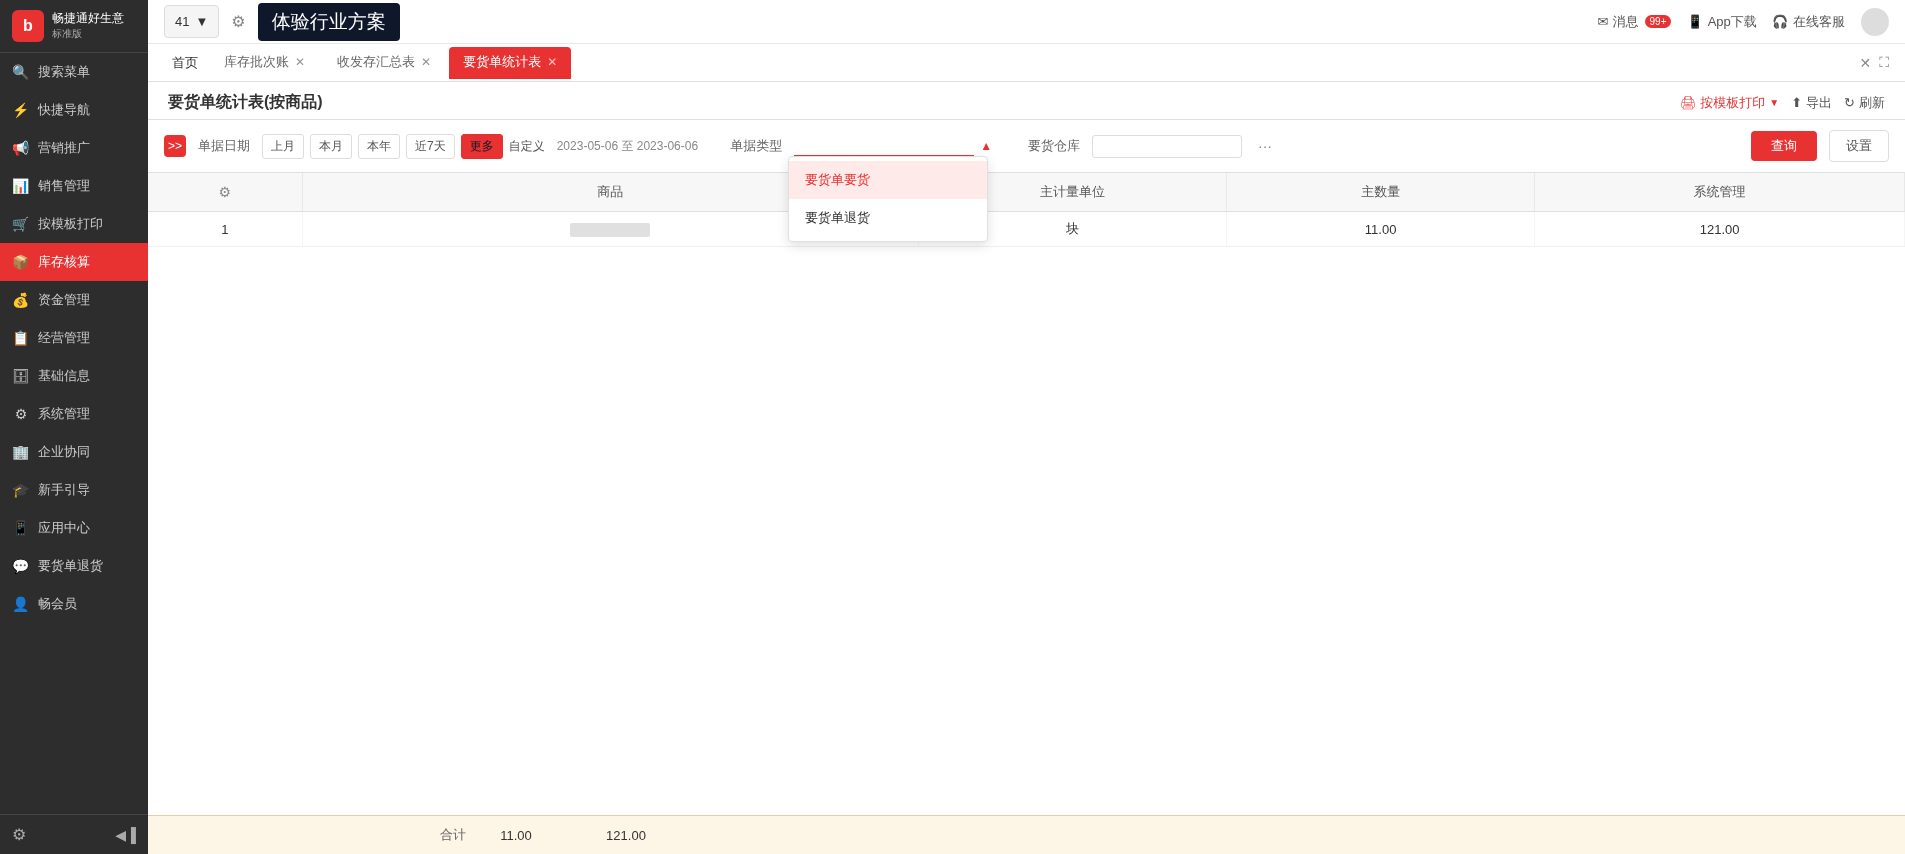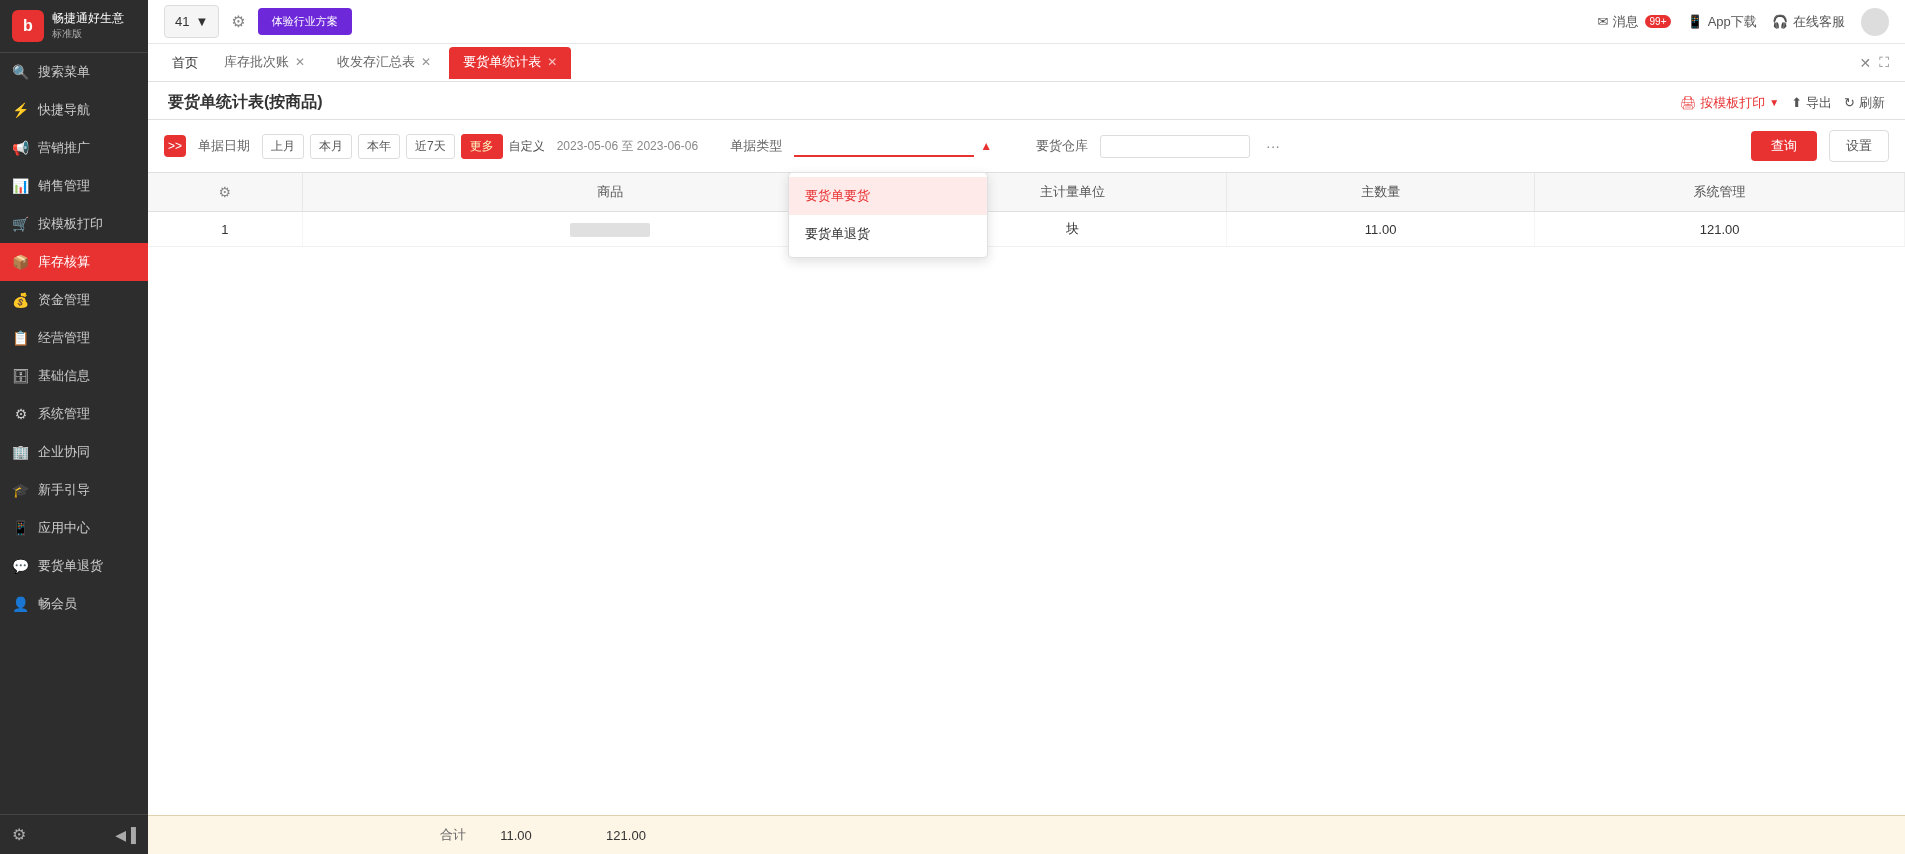--- a/index.html
+++ b/index.html
@@ -68,26 +68,26 @@
     .topbar-store {
       background: #f5f5f5;
       border: 1px solid #ddd;
       border-radius: 4px;
       padding: 8px 10px;
       font-size: 13px;
       color: #333;
       display: flex; align-items: center; gap: 6px;
     }
     .topbar-plan {
-      background: #6d28d9;
+      background: #0f172a;
       color: #fff;
       border: none;
       border-radius: 4px;
       padding: 6px 14px;
-      font-size: 11px;
+      font-size: 19px;
       cursor: pointer;
     }
     .topbar-right { display: flex; align-items: center; gap: 16px; color: #555; font-size: 13px; }
     .topbar-right-item { display: flex; align-items: center; gap: 4px; cursor: pointer; }
     .badge {
       background: #e83232; color: #fff; border-radius: 10px;
       padding: 1px 5px; font-size: 10px; margin-left: 2px;
     }
     .avatar { width: 28px; height: 28px; background: #ddd; border-radius: 50%; }
 
@@ -146,57 +146,57 @@
       display: flex; align-items: center; justify-content: center;
       color: #fff; cursor: pointer; font-size: 12px;
     }
     .filter-label { color: #666; font-size: 13px; }
     .filter-date-group { display: flex; align-items: center; gap: 6px; }
     .filter-date-btn {
       padding: 3px 8px; font-size: 12px; color: #555;
       border: 1px solid #ddd; border-radius: 3px; cursor: pointer; background: #fff;
     }
     .filter-date-btn.more {
-      background: #e83232; color: #fef9c3; border-color: #e83232;
+      background: #e83232; color: #0f172a; border-color: #e83232;
     }
     .filter-date-custom { color: #555; font-size: 12px; cursor: pointer; }
     .filter-date-range { font-size: 12px; color: #888; }
     .filter-type-label { color: #666; font-size: 13px; margin-left: 20px; }
     .filter-type-input {
       border: none;
       border-bottom: 2px solid #e83232;
       outline: none;
       width: 180px;
       font-size: 13px;
       padding: 2px 4px;
       color: #333;
       background: transparent;
     }
     .filter-type-wrapper { display: flex; align-items: center; position: relative; }
     .filter-chevron { color: #e83232; cursor: pointer; margin-left: 6px; font-size: 12px; }
-    .filter-warehouse-label { color: #666; font-size: 13px; margin-left: 32px; }
+    .filter-warehouse-label { color: #666; font-size: 13px; margin-left: 24px; }
     .filter-warehouse-input {
       border: 1px solid #ddd; border-radius: 3px;
       padding: 3px 8px; font-size: 13px; width: 150px; color: #333;
     }
     .filter-more-btn { color: #888; cursor: pointer; margin-left: 4px; font-size: 14px; }
     .filter-query-btn {
       background: #e83232; color: #fff; border: none;
       border-radius: 4px; padding: 6px 20px; font-size: 13px; cursor: pointer;
       margin-left: auto;
     }
     .filter-set-btn {
       background: #fff; color: #555; border: 1px solid #ddd;
       border-radius: 4px; padding: 6px 16px; font-size: 13px; cursor: pointer;
     }
 
     
     .dropdown-overlay {
       position: absolute;
-      top: 52px;
+      top: 36px;
       left: 640px;
       background: #fff;
       border: 1px solid #e0e0e0;
       border-radius: 4px;
       box-shadow: 0 4px 12px rgba(0,0,0,0.12);
       z-index: 100;
       width: 200px;
       padding: 4px 0;
     }
     .dropdown-item {

